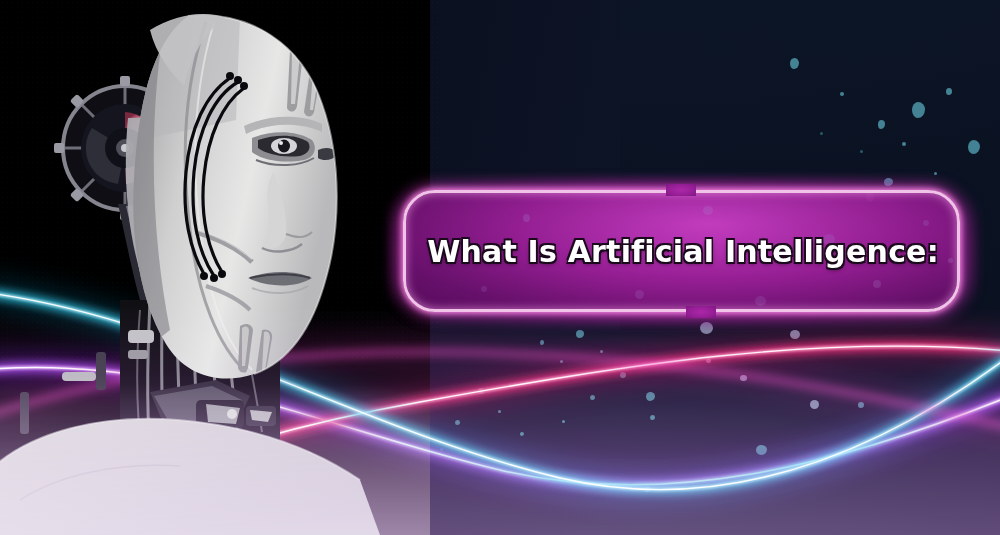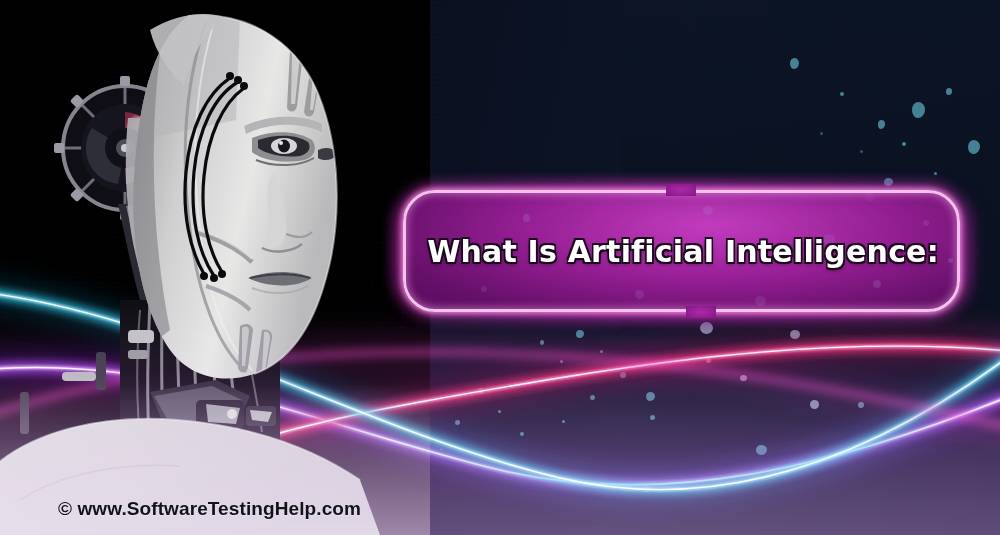--- a/index.html
+++ b/index.html
@@ -460,15 +460,14 @@
     </div>
     <div class="banner-border"></div>
     <div class="gap top"></div>
     <div class="gap bottom"></div>
 
     <div class="banner-text">
       <div class="title-line">What Is Artificial Intelligence:</div>
     </div>
   </div>
 
-  <div class="watermark">© www.SoftwareTestingHelp.com</div>
 
 </div>
 
 </body></html>

